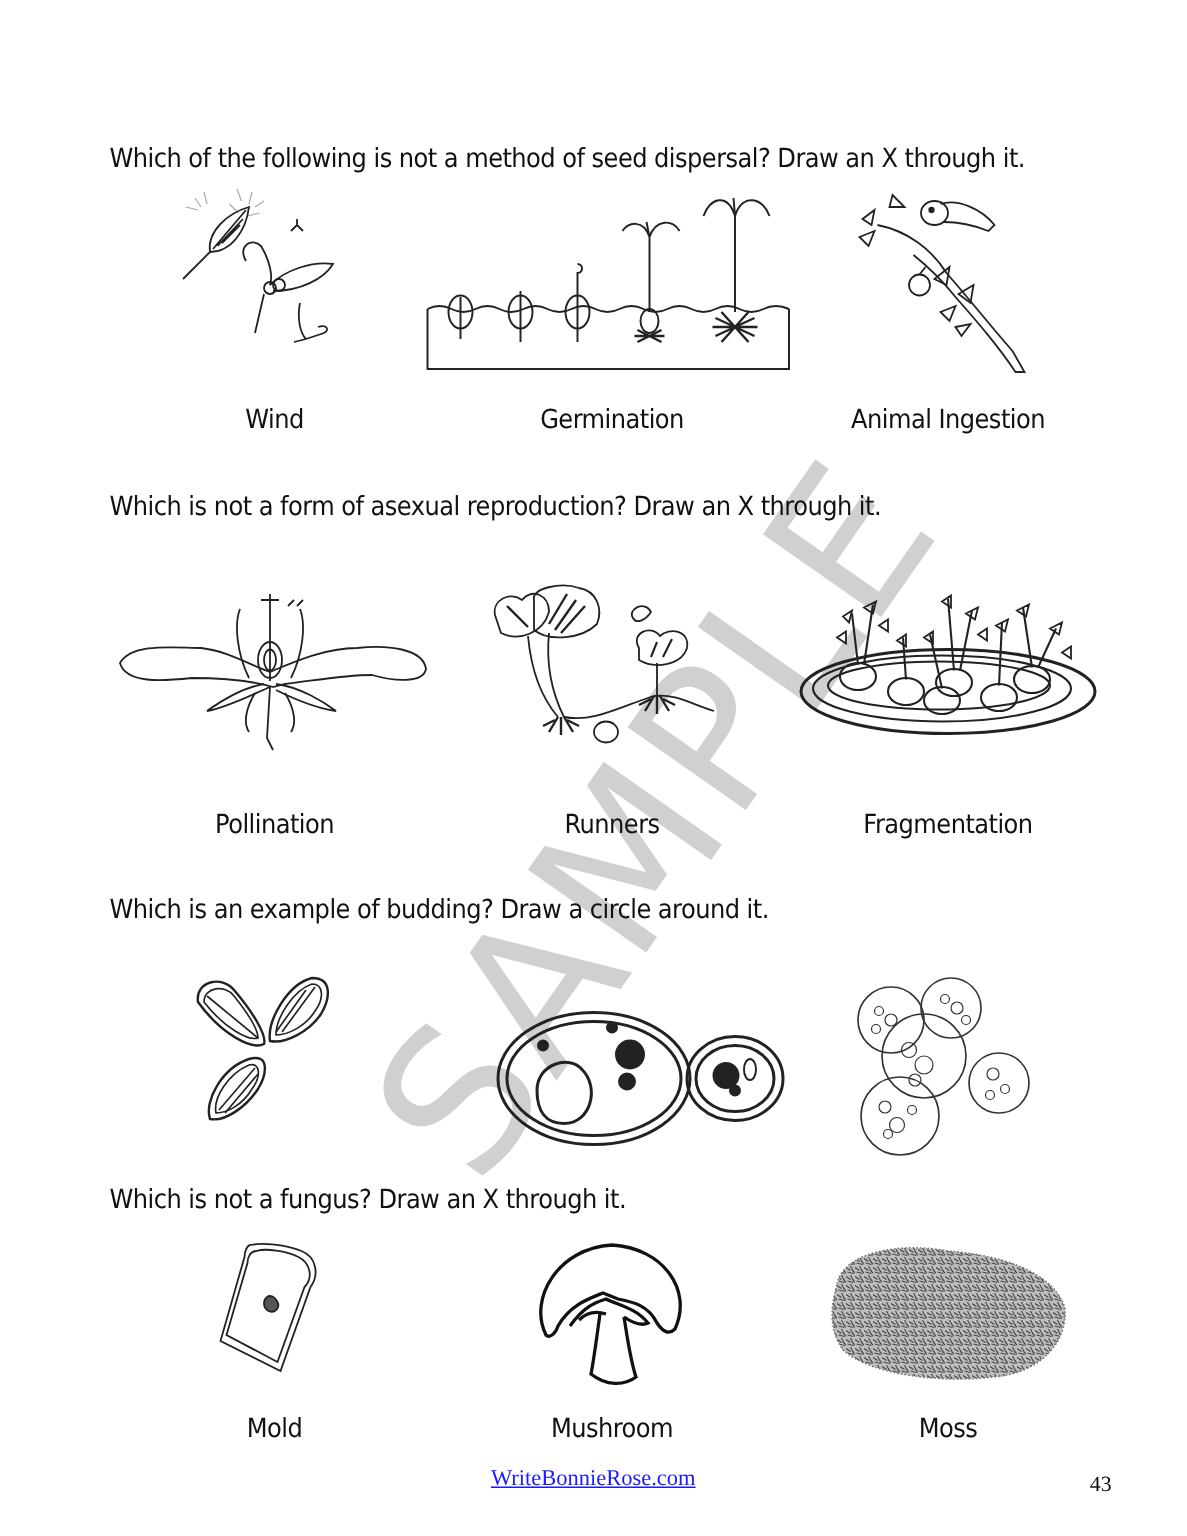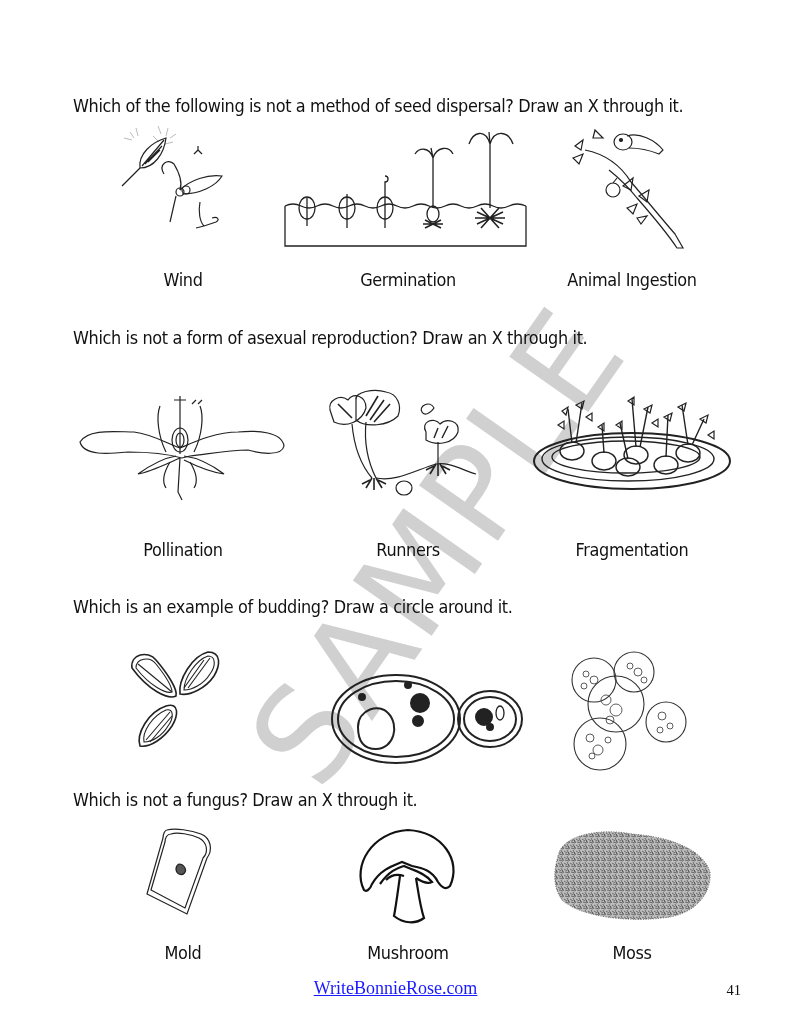--- a/index.html
+++ b/index.html
@@ -5,21 +5,21 @@
   html, body { margin: 0; padding: 0; background: #ffffff; }
   body { width: 791px; height: 1024px; position: relative; overflow: hidden;
          font-family: "DejaVu Sans", sans-serif; color: #111; }
   .question { position: absolute; left: 73px; font-size: 17.5px; letter-spacing: -0.4px;
               transform: scaleX(0.92); transform-origin: left center; white-space: nowrap; }
   .label { position: absolute; font-size: 17.5px; letter-spacing: -0.4px; text-align: center;
            width: 200px; transform: translateX(-50%) scaleX(0.92); white-space: nowrap; }
   .pic { position: absolute; }
   .pic svg { width: 100%; height: 100%; overflow: visible; }
   .footer-link { position: absolute; left: 0; width: 791px; top: 978px; text-align: center;
-                 font-family: "Liberation Serif", serif; font-size: 18px; color: #1a1aff;
+                 font-family: "Liberation Serif", serif; font-size: 15px; color: #1a1aff;
                  text-decoration: underline; }
   .page-num { position: absolute; right: 50px; top: 982px; font-family: "Liberation Serif", serif;
               font-size: 14.5px; }
   .watermark { position: absolute; left: 168px; top: 470px; font-family: "DejaVu Sans", sans-serif;
                font-size: 132px; color: #c8c8c8; opacity: 0.85; transform: rotate(-55deg);
                transform-origin: center center; letter-spacing: 2px; pointer-events: none; }
 </style>
 </head>
 <body>
 
@@ -223,13 +223,13 @@
         <rect width="6" height="6" fill="#bdbdbd"></rect>
         <path d="M0 1 l3 2 M3 0 l2 4 M1 4 l4 1 M4 2 l2 3" stroke="#444" stroke-width="0.7"></path>
       </pattern>
     </defs>
     <path d="M6 30 C10 8 50 2 80 8 C110 10 150 20 158 46 C160 70 140 90 110 92 C80 96 30 92 10 74 C0 60 2 44 6 30 Z" fill="url(#mossTex)" stroke="#777" stroke-width="1" stroke-dasharray="1 1.5"></path>
   </svg>
 </div>
 <div class="label" style="left:632px; top:943px;">Moss</div>
 
 <div class="footer-link">WriteBonnieRose.com</div>
-<div class="page-num">41</div>
+<div class="page-num">43</div>
 
 </body></html>

